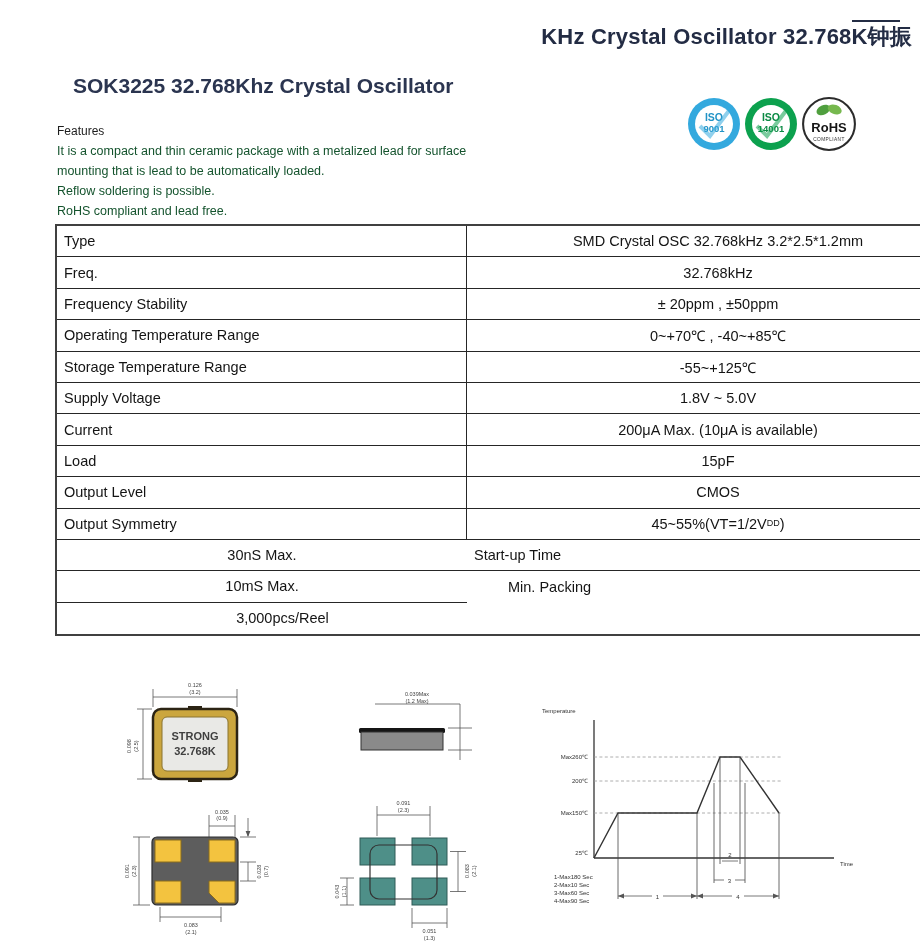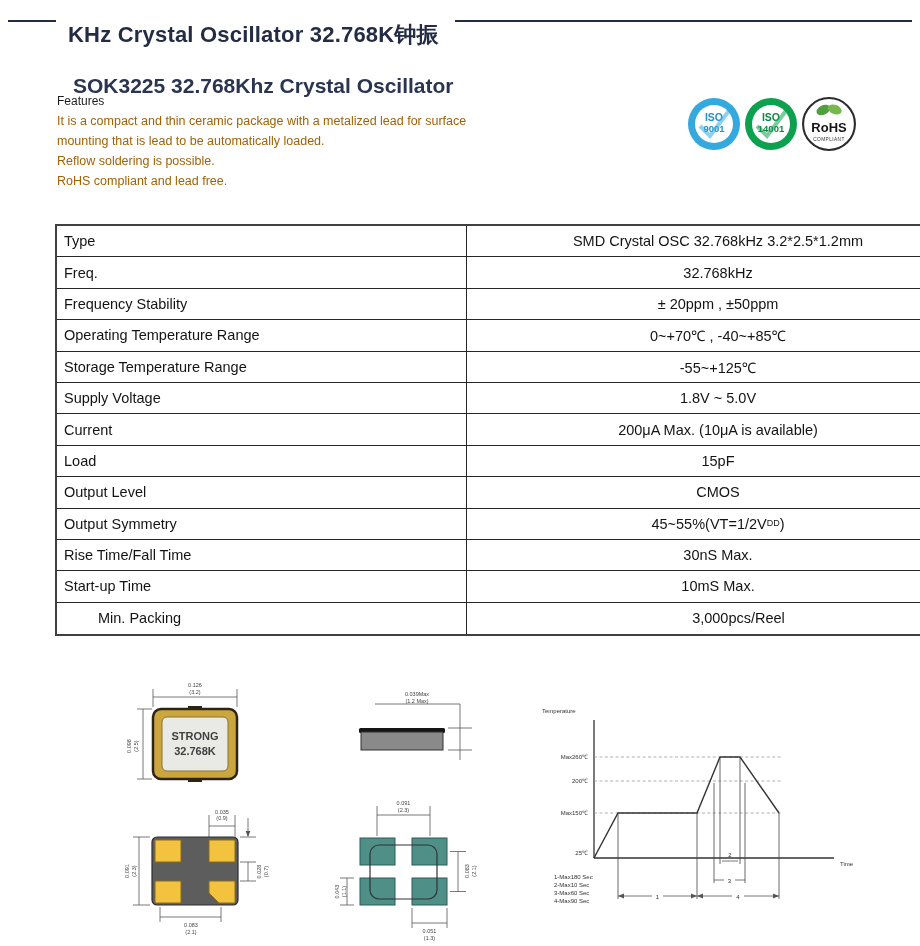--- a/index.html
+++ b/index.html
@@ -1,31 +1,31 @@
 <!DOCTYPE html>
 <html><head>
 <meta charset="utf-8">
 <style>
   html,body{margin:0;padding:0;background:#fff;}
   .page{position:relative;width:920px;height:946px;background:#ffffff;overflow:hidden;
         font-family:"Liberation Sans", sans-serif;color:#1b1b1b;}
 
   
-  .header{position:absolute;left:8px;top:20px;width:904px;display:flex;align-items:flex-start;}
+  .header{position:absolute;left:8px;top:20px;width:904px;display:flex;align-items:flex-end;flex-direction:column;}
   .rule{height:0;border-top:2px solid #232c44;}
   .rule-left{width:48px;margin-right:12px;}
   .rule-right{flex:1;margin-left:16px;}
   .page-title{font-size:22px;font-weight:600;color:#232c44;letter-spacing:0.2px;white-space:nowrap;}
 
   .subtitle{position:absolute;left:73px;top:74px;font-size:21px;font-weight:700;color:#2b3550;}
 
   
-  .features{position:absolute;left:57px;top:94px;width:470px;}
+  .features{position:absolute;left:57px;top:124px;width:470px;}
   .features-heading{font-size:12px;color:#1d1d1d;margin-bottom:3px;}
-  .features-line{font-size:12.5px;line-height:20px;color:#a16207;}
+  .features-line{font-size:12.5px;line-height:20px;color:#14532d;}
 
   
   .badges{position:absolute;left:687px;top:96px;display:flex;gap:3px;align-items:center;}
   .badge{display:block;}
   .badge text{font-family:"Liberation Sans", sans-serif;}
 
   
   .spec-table{position:absolute;left:55px;top:224px;width:916px;
               display:grid;grid-template-columns:410px 1fr;grid-auto-rows:31.4px;
               border:2px solid #404040;box-sizing:border-box;}
@@ -110,21 +110,20 @@
     <div class="cell label">Load</div>
     <div class="cell value">15pF</div>
     <div class="cell label">Output Level</div>
     <div class="cell value">CMOS</div>
     <div class="cell label">Output Symmetry</div>
     <div class="cell value">
         <span>45~55%(VT=1/2V</span>
         <sub>DD</sub>
         <span>)</span>
       </div>
-    <div class="cell label">Rise Time/Fall Time</div>
     <div class="cell value">30nS Max.</div>
     <div class="cell label">Start-up Time</div>
     <div class="cell value">10mS Max.</div>
     <div class="cell label no-bb">Min. Packing</div>
     <div class="cell value no-bb">3,000pcs/Reel</div>
   </div>
 
   <svg class="drawing" style="left:108px;top:676px;" width="150" height="140" viewBox="0 0 150 140">
     <line class="dim" x1="45" y1="13" x2="45" y2="31"></line>
     <line class="dim" x1="129" y1="13" x2="129" y2="31"></line>

